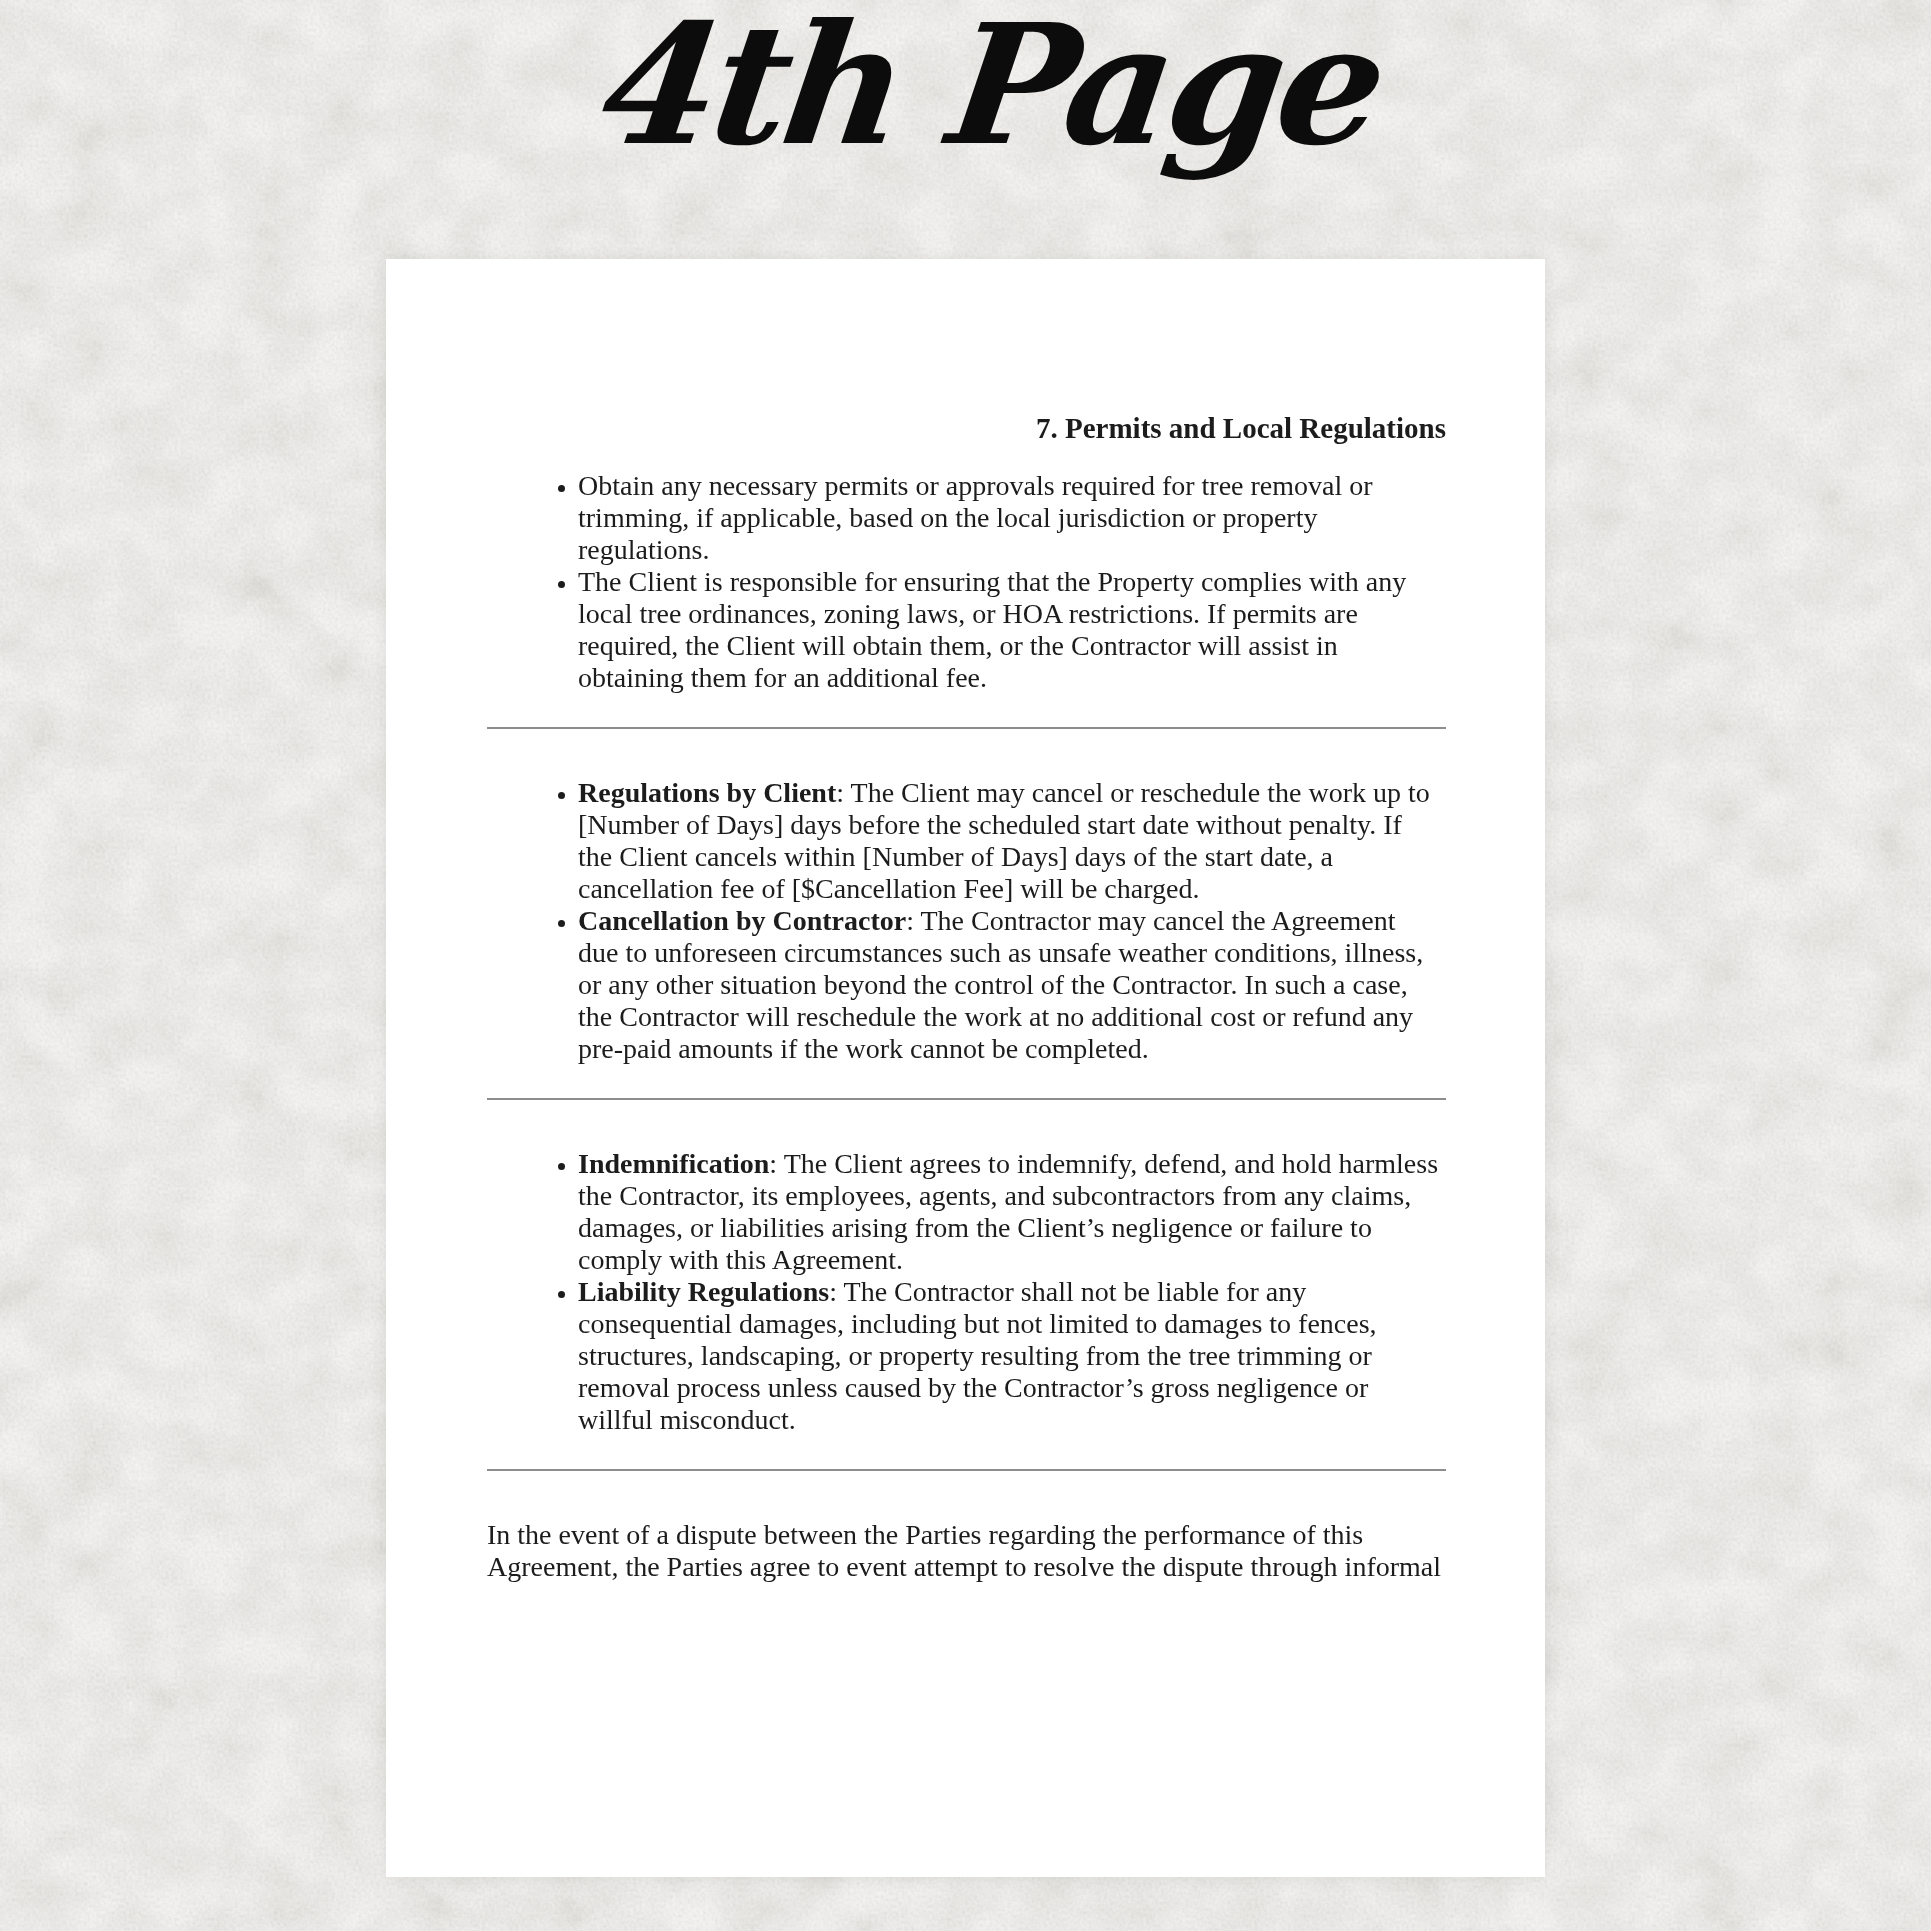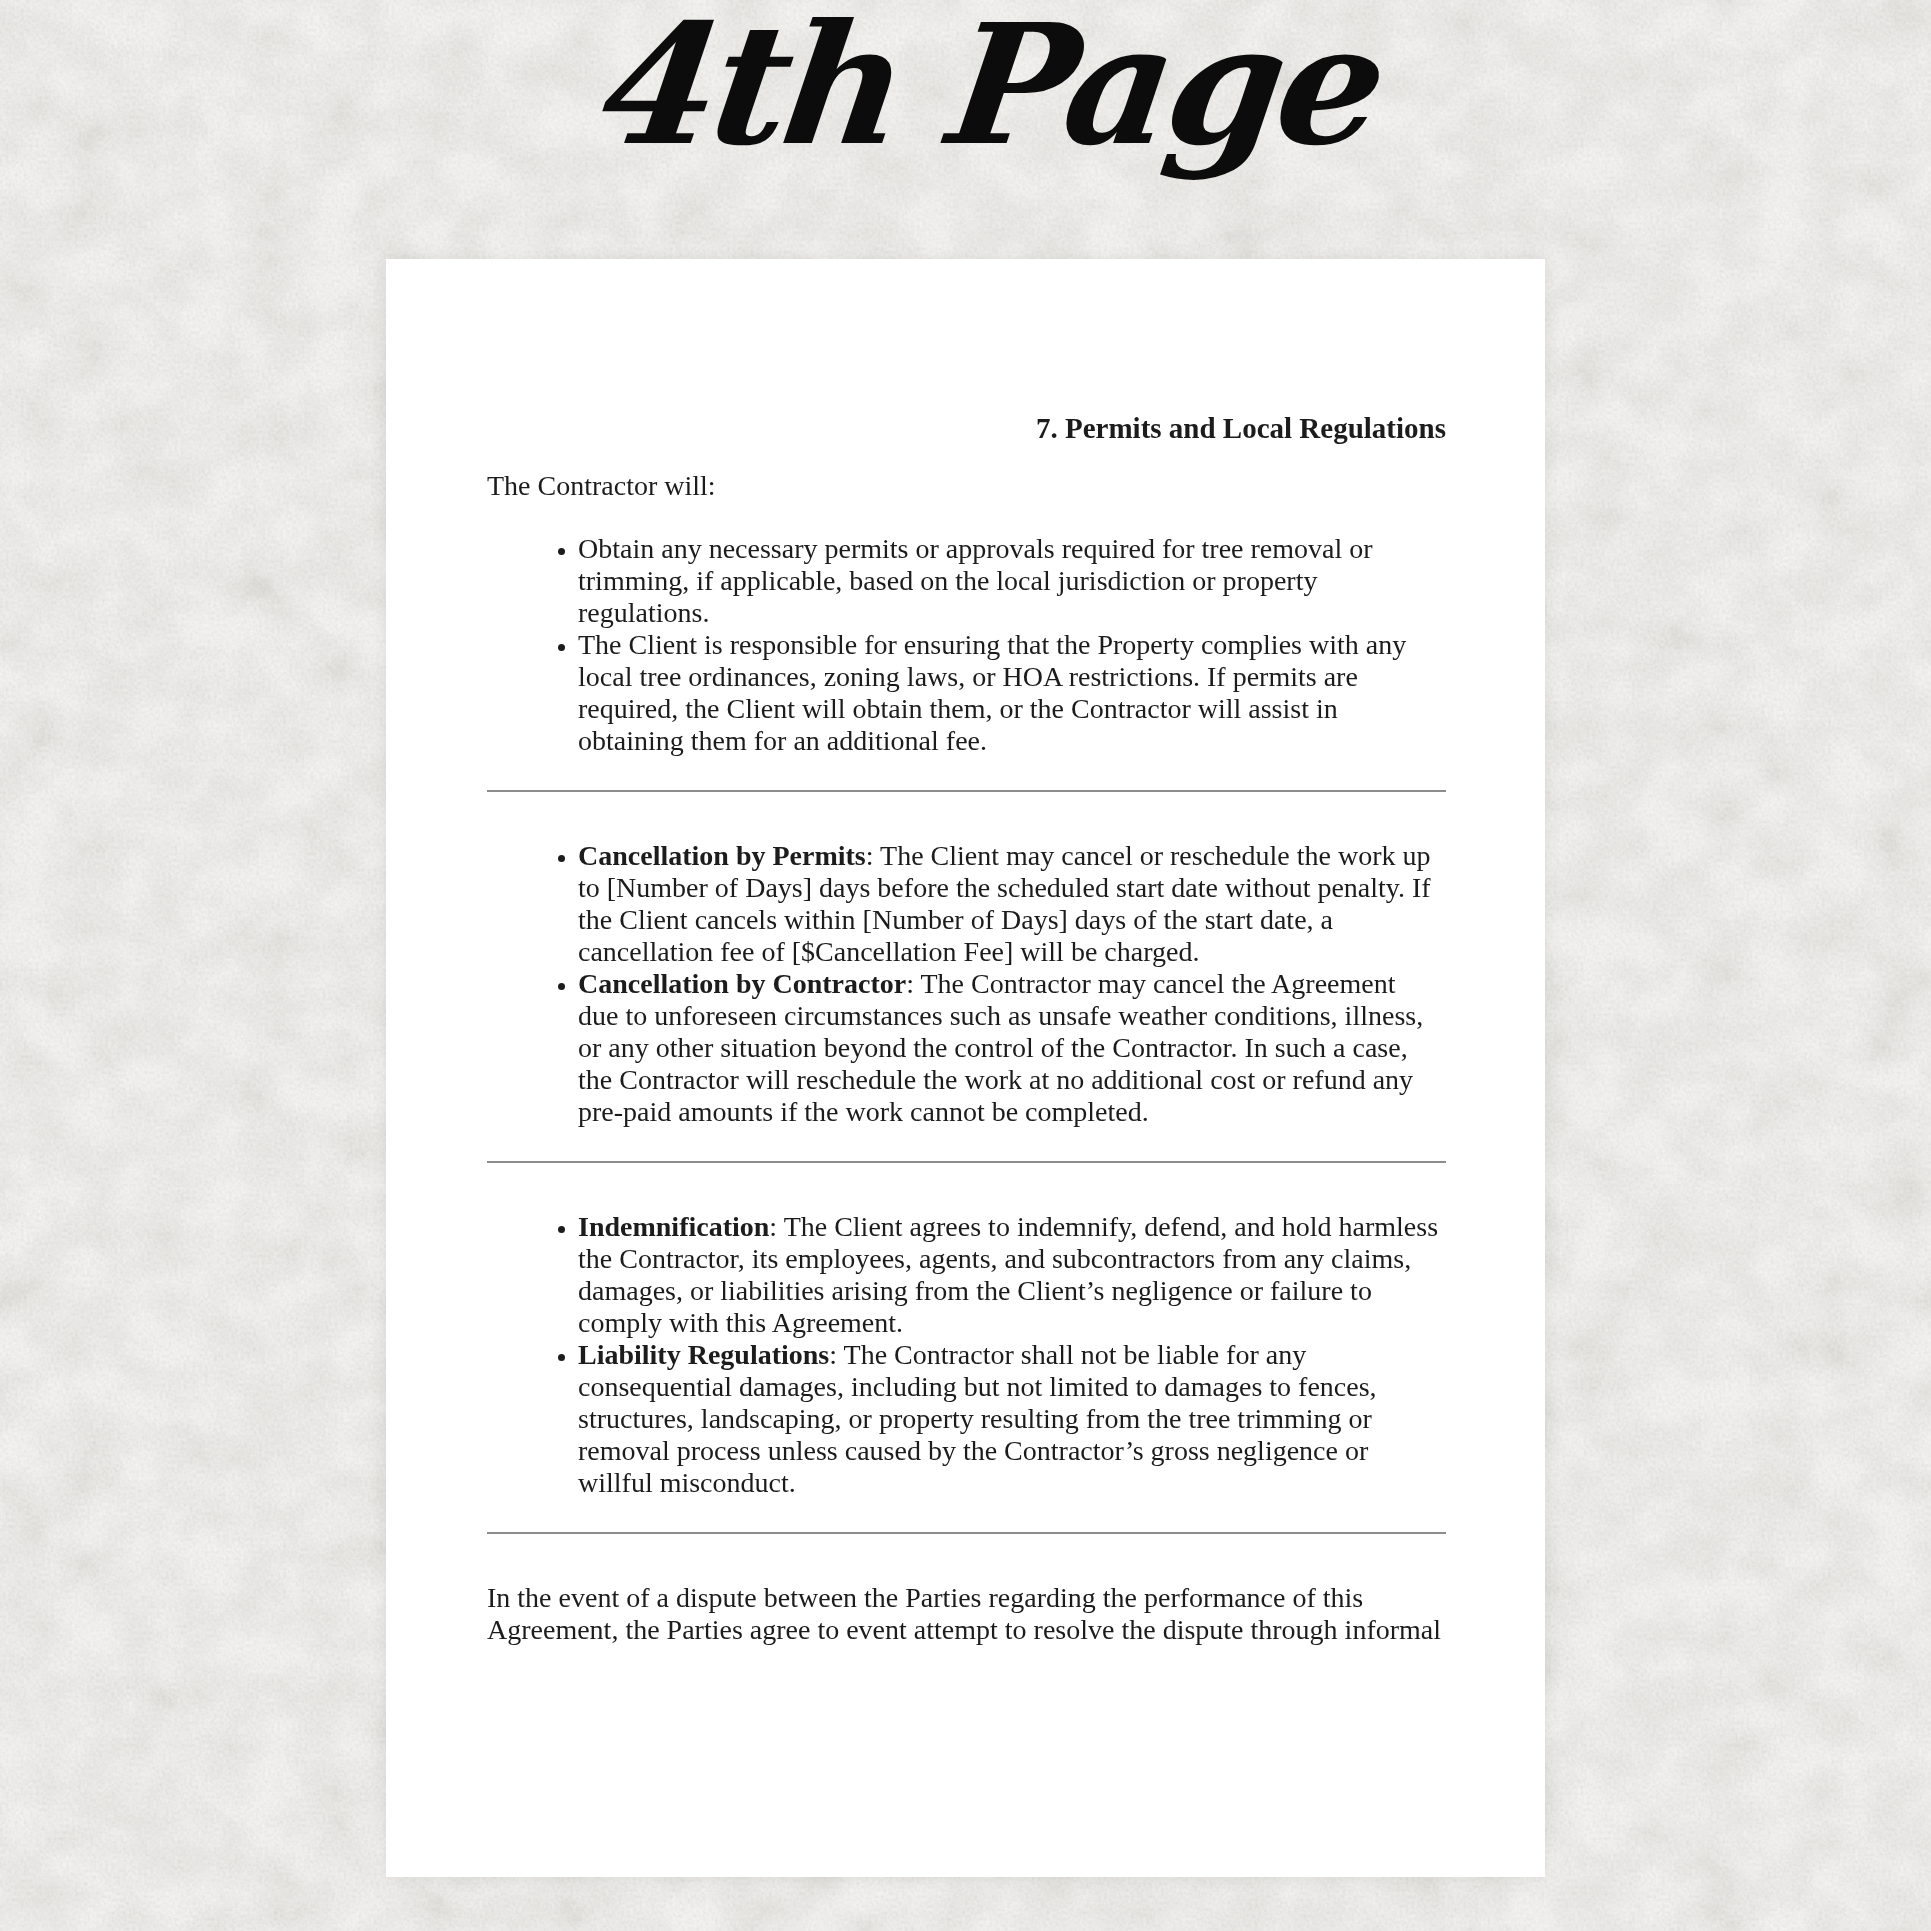--- a/index.html
+++ b/index.html
@@ -114,32 +114,31 @@
   <rect width="2000" height="2000" filter="url(#plasterBlotch)"></rect>
   <rect width="2000" height="2000" filter="url(#plasterGrain)" opacity="0.14"></rect>
 </svg>
 
 <h1 class="script-title">4th Page</h1>
 
 <div class="sheet">
 
   <section>
     <h2 class="section-heading">7. Permits and Local Regulations</h2>
-    <p class="body-text">The Contractor will:</p>
     <ul class="bullet-list">
       <li><strong></strong><span>Obtain any necessary permits or approvals required for tree removal or trimming, if applicable, based on the local jurisdiction or property regulations.</span></li>
       <li><strong></strong><span>The Client is responsible for ensuring that the Property complies with any local tree ordinances, zoning laws, or HOA restrictions. If permits are required, the Client will obtain them, or the Contractor will assist in obtaining them for an additional fee.</span></li>
     </ul>
   </section>
 
   <hr class="divider">
 
   <section>
     <ul class="bullet-list">
-      <li><strong>Cancellation by Permits</strong><span>: The Client may cancel or reschedule the work up to [Number of Days] days before the scheduled start date without penalty. If the Client cancels within [Number of Days] days of the start date, a cancellation fee of [$Cancellation Fee] will be charged.</span></li>
+      <li><strong>Regulations by Client</strong><span>: The Client may cancel or reschedule the work up to [Number of Days] days before the scheduled start date without penalty. If the Client cancels within [Number of Days] days of the start date, a cancellation fee of [$Cancellation Fee] will be charged.</span></li>
       <li><strong>Cancellation by Contractor</strong><span>: The Contractor may cancel the Agreement due to unforeseen circumstances such as unsafe weather conditions, illness, or any other situation beyond the control of the Contractor. In such a case, the Contractor will reschedule the work at no additional cost or refund any pre-paid amounts if the work cannot be completed.</span></li>
     </ul>
   </section>
 
   <hr class="divider">
 
   <section>
     <ul class="bullet-list">
       <li><strong>Indemnification</strong><span>: The Client agrees to indemnify, defend, and hold harmless the Contractor, its employees, agents, and subcontractors from any claims, damages, or liabilities arising from the Client’s negligence or failure to comply with this Agreement.</span></li>
       <li><strong>Liability Regulations</strong><span>: The Contractor shall not be liable for any consequential damages, including but not limited to damages to fences, structures, landscaping, or property resulting from the tree trimming or removal process unless caused by the Contractor’s gross negligence or willful misconduct.</span></li>

